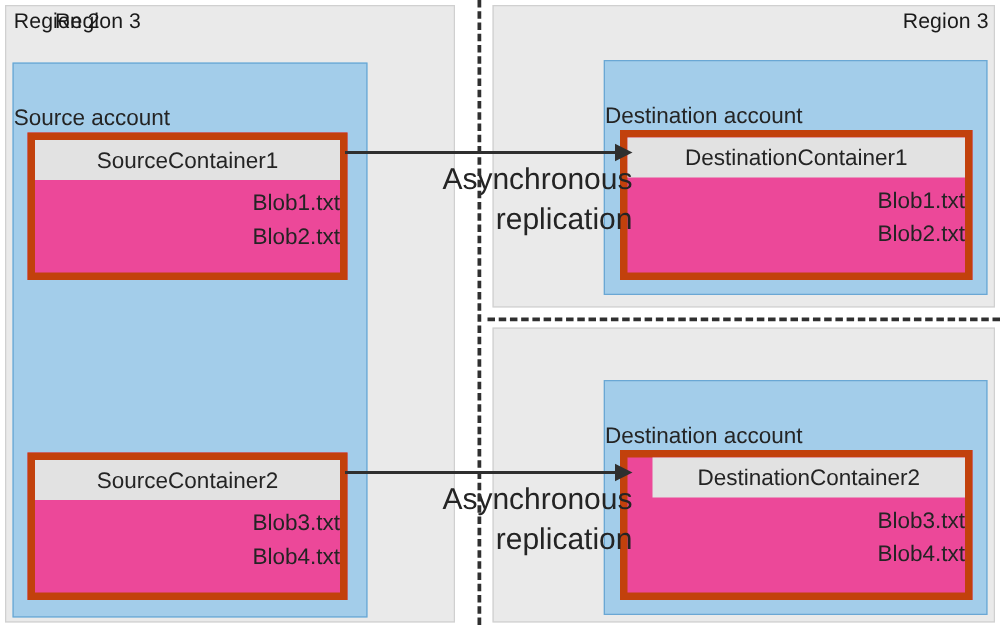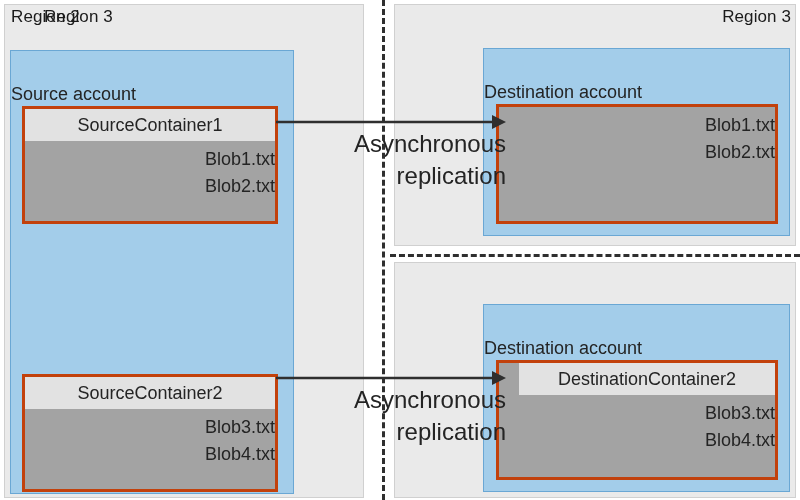--- a/index.html
+++ b/index.html
@@ -77,26 +77,26 @@
     text-align: left;
     font-size: 18px;
     color: #242424;
     white-space: nowrap;
     margin-top: 25px;
   }
 
   
   .container-box {
     position: absolute;
-    background: #a3a3a3;
-    border: 3px solid #c2410c;
+    background: #ec4899;
+    border: 6px solid #c2410c;
     box-sizing: border-box;
   }
   #source-container-1 { left: 22px;  top: 106px; width: 256px; height: 118px; }
-  #source-container-2 { left: 22px;  top: 362px; width: 256px; height: 118px; margin-top: 12px; }
+  #source-container-2 { left: 22px;  top: 362px; width: 256px; height: 118px; }
   #dest-container-1   { left: 496px; top: 104px; width: 282px; height: 120px; }
   #dest-container-2   { left: 496px; top: 360px; width: 282px; height: 120px; padding-left: 20px; }
 
   .container-header {
     height: 32px;
     line-height: 32px;
     background: #e2e2e2;
     text-align: center;
     font-size: 18px;
     color: #242424;
@@ -168,20 +168,21 @@
       <div class="blob">Blob3.txt</div>
       <div class="blob">Blob4.txt</div>
     </div>
   </div>
 
   <div class="account" id="dest-account-r2">
     <div class="account-title">Destination account</div>
   </div>
 
   <div class="container-box" id="dest-container-1">
+    <div class="container-header">DestinationContainer1</div>
     <div class="blob-list">
       <div class="blob">Blob1.txt</div>
       <div class="blob">Blob2.txt</div>
     </div>
   </div>
 
   <div class="account" id="dest-account-r3">
     <div class="account-title">Destination account</div>
   </div>
 

